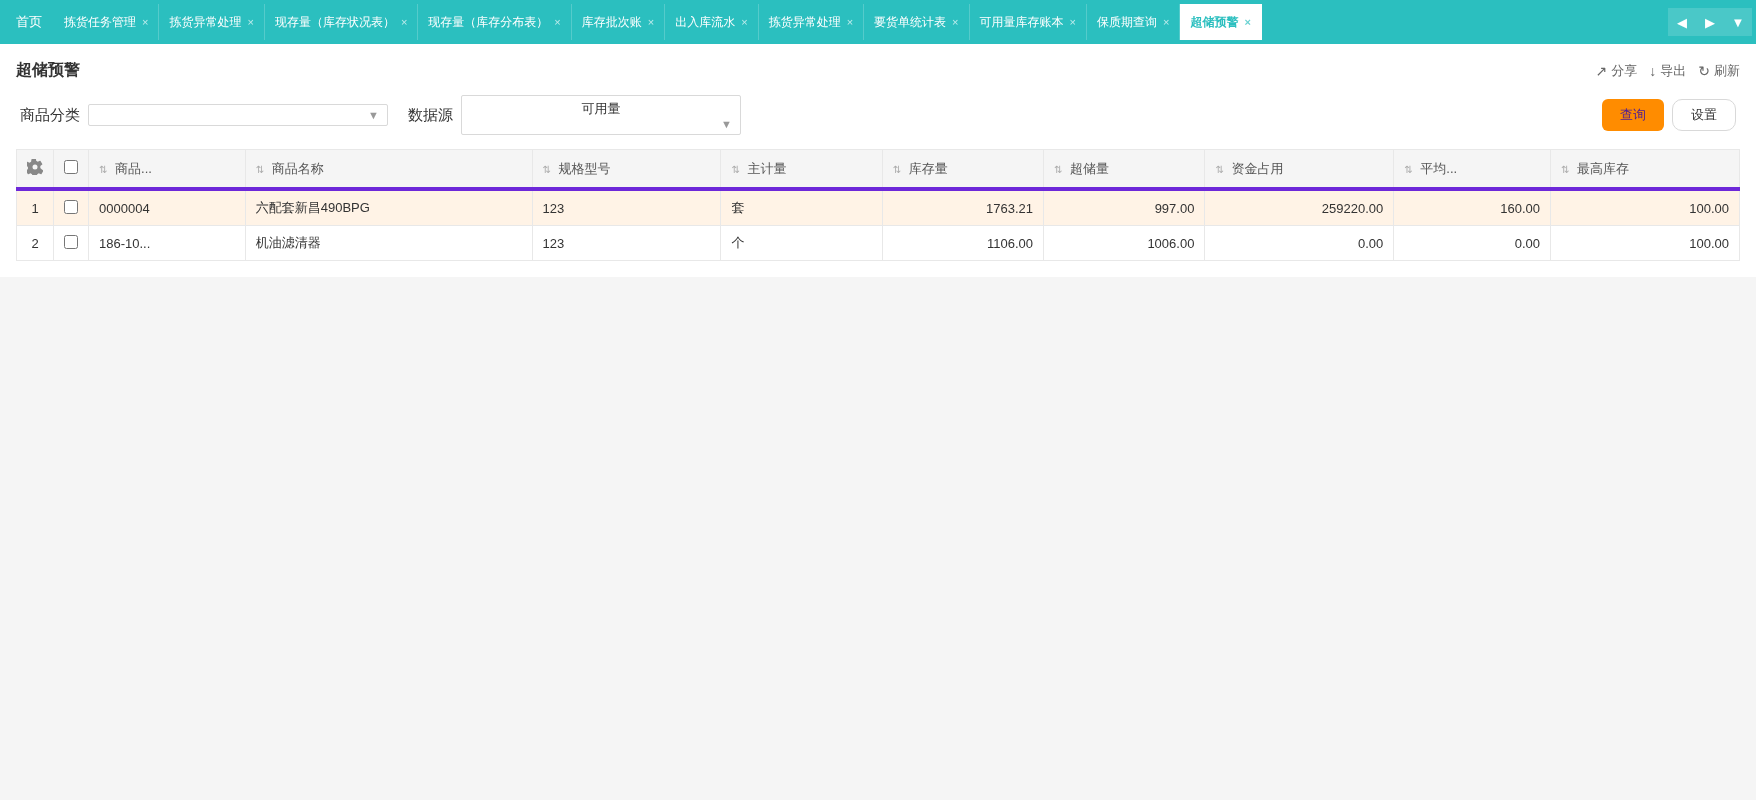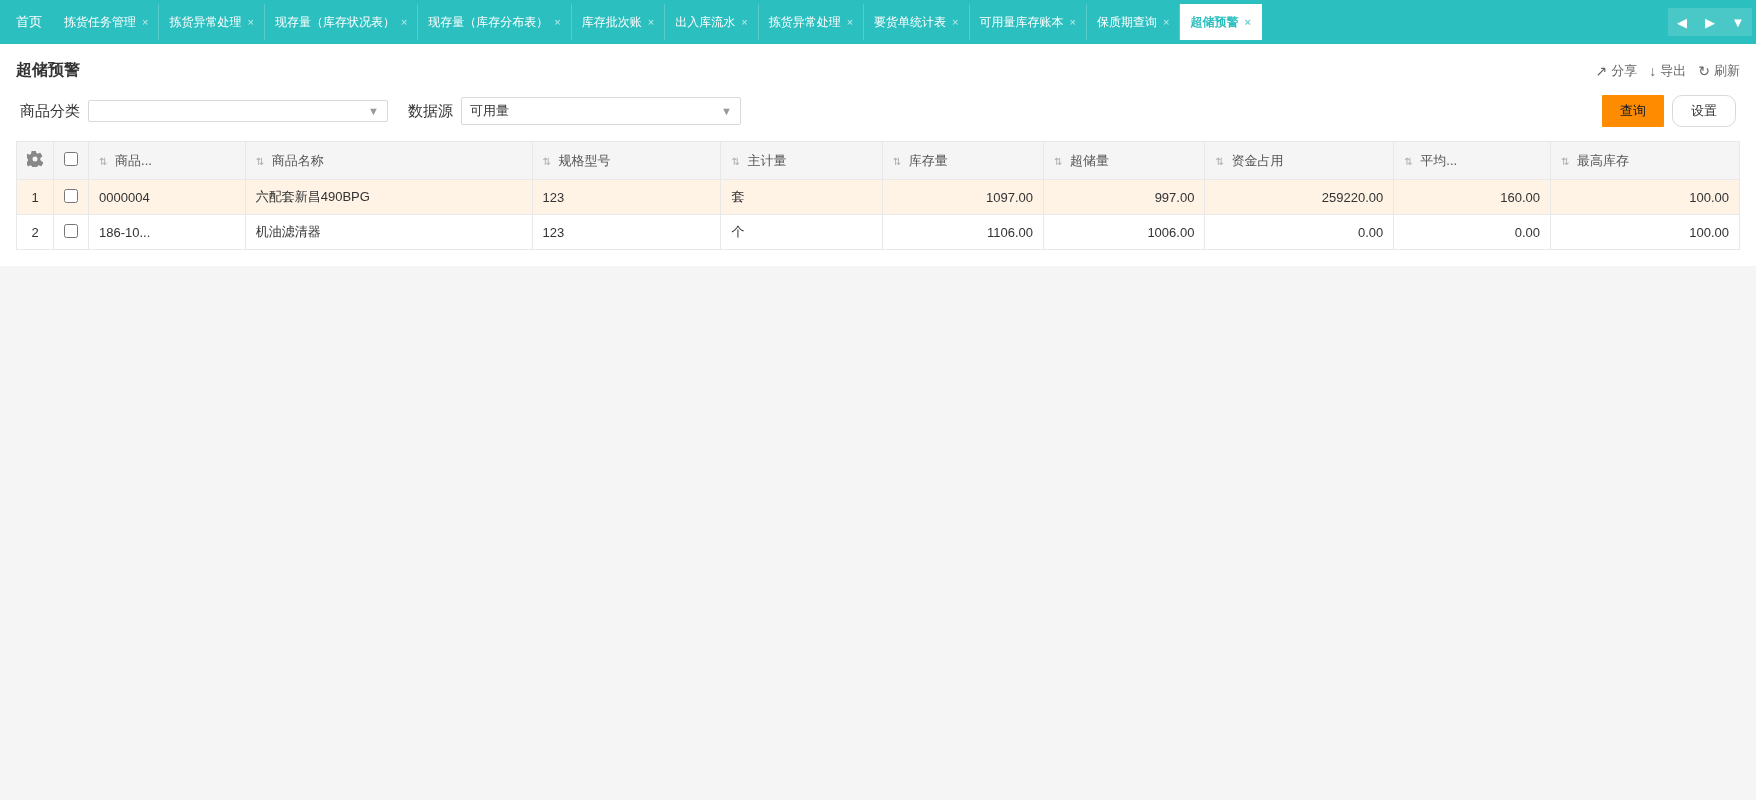--- a/index.html
+++ b/index.html
@@ -126,39 +126,40 @@
       border: 1px solid #d9d9d9;
       border-radius: 2px;
       padding: 4px 8px;
       min-width: 300px;
       cursor: pointer;
       background: #fff;
       font-size: 13px;
     }
     .filter-select-medium {
       min-width: 280px;
+      flex-direction: column;
     }
     .filter-select-arrow {
       margin-left: auto;
       color: #999;
       font-size: 11px;
     }
     .filter-value {
       color: #333;
     }
     .filter-buttons {
       margin-left: auto;
       display: flex;
       gap: 8px;
     }
     .btn-query {
       background: #ff8c00;
-      color: #0f172a;
+      color: #4c1d95;
       border: none;
-      border-radius: 1px;
+      border-radius: 6px;
       padding: 6px 18px;
       font-size: 13px;
       cursor: pointer;
     }
     .btn-settings {
       background: #fff;
       color: #333;
       border: 1px solid #d9d9d9;
       border-radius: 10px;
       padding: 6px 18px;
@@ -167,21 +168,21 @@
     }
 
     
     .data-table {
       width: 100%;
       border-collapse: collapse;
       font-size: 13px;
     }
     .data-table thead tr {
       background: #f5f5f5;
-      border-bottom: 1px solid #6d28d9;
+      border-bottom: 4px solid #6d28d9;
     }
     .data-table th {
       padding: 9px 10px;
       text-align: left;
       font-weight: normal;
       color: #555;
       border: 1px solid #e8e8e8;
       white-space: nowrap;
       cursor: pointer;
       user-select: none;
@@ -387,21 +388,21 @@
 
     <tr>
       <td class="row-num">1</td>
       <td class="checkbox-cell">
         <input type="checkbox" style="">
       </td>
       <td>0000004</td>
       <td>六配套新昌490BPG</td>
       <td>123</td>
       <td>套</td>
-      <td class="numeric">1097.00</td>
+      <td class="numeric">1763.21</td>
       <td class="numeric">997.00</td>
       <td class="numeric">259220.00</td>
       <td class="numeric">160.00</td>
       <td class="numeric">100.00</td>
     </tr>
         <tr>
       <td class="row-num">2</td>
       <td class="checkbox-cell">
         <input type="checkbox" style="">
       </td>

